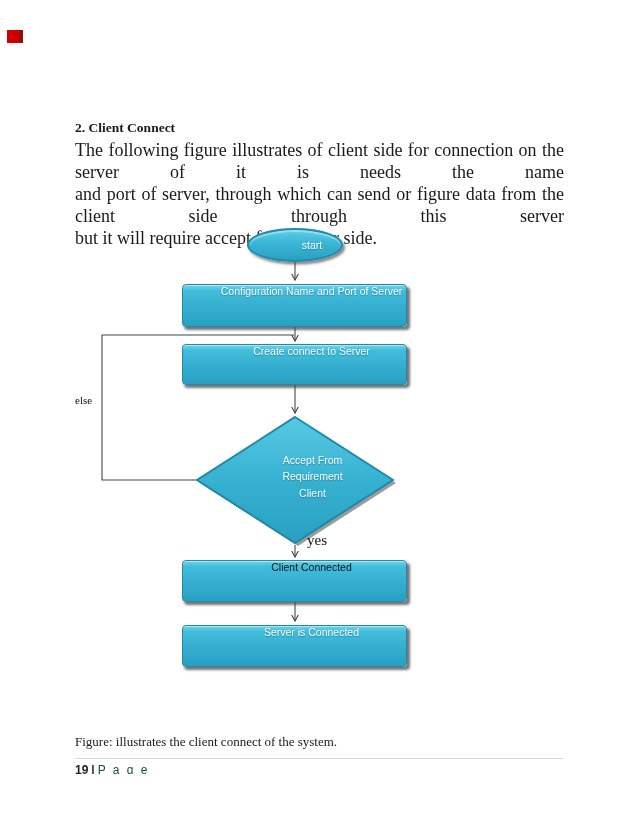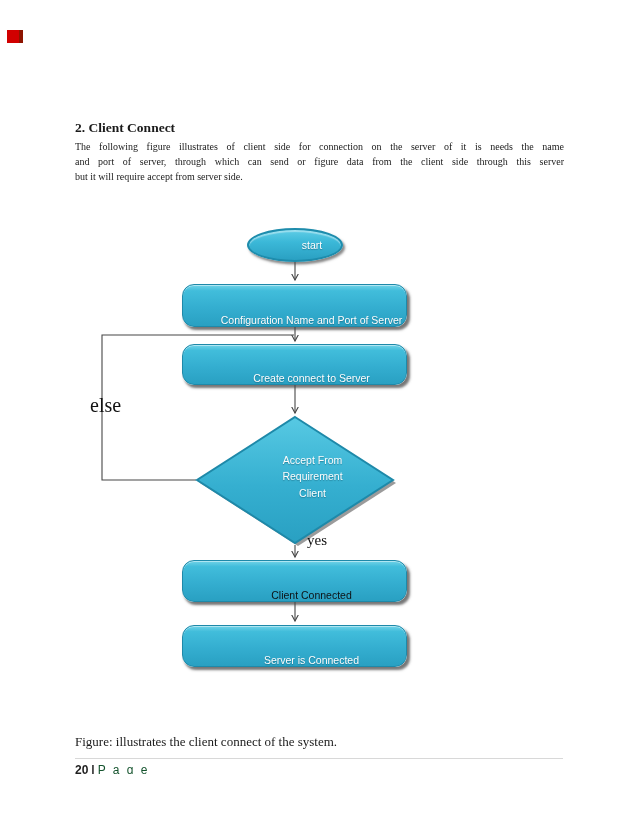--- a/index.html
+++ b/index.html
@@ -14,21 +14,21 @@
   .red-mark{
     position:absolute;left:7px;top:30px;width:12px;height:13px;
     background:#d10000;border-right:4px solid #8d1400;
   }
   .heading{
     position:absolute;left:75px;top:118px;width:489px;
     font-size:13.5px;font-weight:bold;line-height:20px;
   }
   .paragraph{position:absolute;left:75px;top:139px;width:489px;}
   .para-line{
-    font-size:10px;line-height:15px;
+    font-size:18px;line-height:22px;
     text-align:justify;text-align-last:justify;
     white-space:normal;
   }
   .para-line.last{text-align-last:left;}
   .caption{
     position:absolute;left:75px;top:732px;width:489px;
     font-size:13px;line-height:20px;
   }
   .footer-rule{
     position:absolute;left:75px;top:758px;width:488px;height:0;
@@ -40,23 +40,23 @@
   }
   .footer .num{font-weight:bold;color:#1f1f1f;}
   .footer .pipe{font-weight:bold;color:#1f1f1f;padding:0 3px;}
   .footer .pword{color:#14532d;letter-spacing:2px;}
 
   
   .connector-layer{position:absolute;left:0;top:0;width:638px;height:826px;pointer-events:none;}
   .node-box{
     position:absolute;left:182px;width:225px;
     background:linear-gradient(180deg,#72d3e8 0%,#41bddb 14%,#34aed0 55%,#29a0c2 100%);
-    border:1px solid #1e89a9;border-radius:12px;
+    border:1px solid #1e89a9;border-radius:4px;
     box-shadow:2.5px 3px 2.5px rgba(72,72,72,0.75), inset 0 1px 0 rgba(255,255,255,0.45);
-    display:flex;align-items:flex-end;justify-content:center;
+    display:flex;align-items:flex-start;justify-content:center;
     box-sizing:border-box;
   }
   .shape-label{
     font-family:"Liberation Sans",sans-serif;font-size:10.5px;
     color:#fdfdfd;text-shadow:0 1px 1px rgba(15,75,95,0.45);
     text-align:center;
     margin-left:34px;
   }
   .shape-label.dark{color:#0d1316;text-shadow:none;font-weight:normal;}
   .node-ellipse{
@@ -67,21 +67,21 @@
     display:flex;align-items:center;justify-content:center;
     box-sizing:border-box;
   }
   .diamond-label{
     position:absolute;left:215px;top:452px;width:161px;
     line-height:16.3px;
   }
   .edge-label{
     position:absolute;font-family:"Liberation Serif",serif;color:#111111;
   }
-  .edge-label.else{left:90px;top:394px;font-size:20px;}
+  .edge-label.else{left:75px;top:394px;font-size:11px;}
   .edge-label.yes{left:307px;top:532px;font-size:15px;}
 </style>
 </head>
 <body>
 
 <div class="page">
 
   <div class="red-mark"></div>
 
   <div class="heading">2. Client Connect</div>
@@ -141,16 +141,16 @@
     <div class="shape-label">Requirement</div>
     <div class="shape-label">Client</div>
   </div>
 
   <div class="edge-label else">else</div>
   <div class="edge-label yes">yes</div>
 
   <div class="caption">Figure: illustrates the client connect of the system.</div>
   <div class="footer-rule"></div>
   <div class="footer">
-    <span class="num">20</span><span class="pipe">|</span><span class="pword">P a g e</span>
+    <span class="num">19</span><span class="pipe">|</span><span class="pword">P a g e</span>
   </div>
 
 </div>
 
 </body></html>

